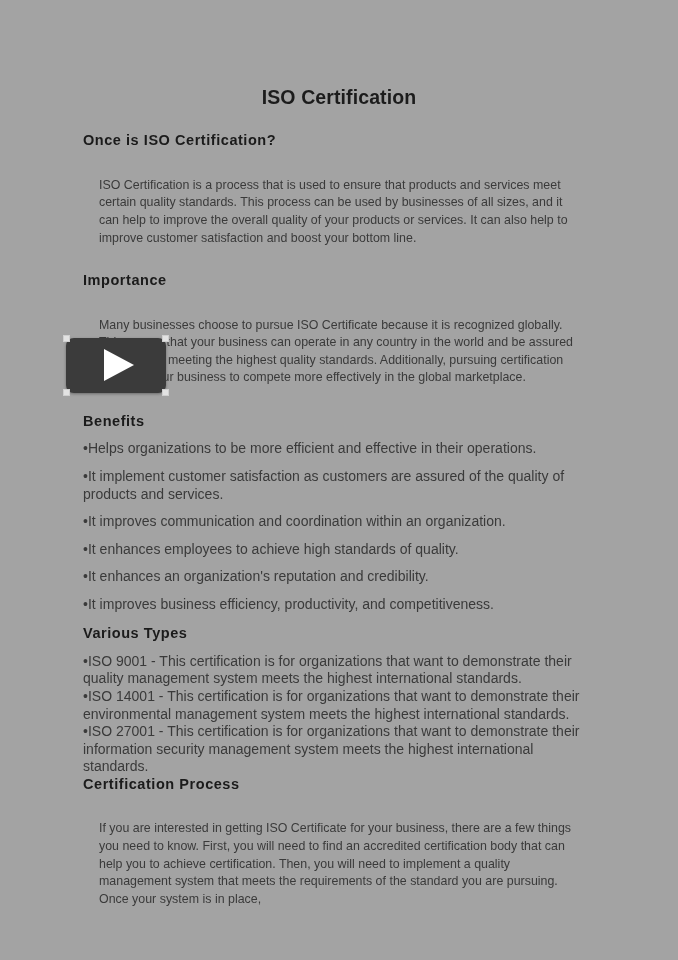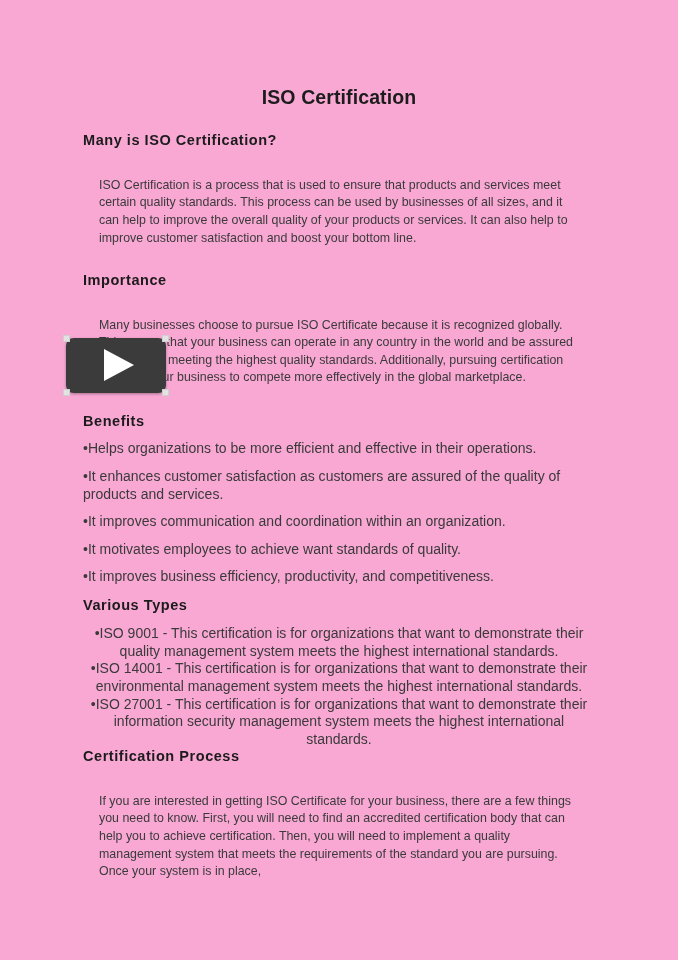--- a/index.html
+++ b/index.html
@@ -12,21 +12,21 @@
     background: #ffffff;
     font-family: "Liberation Sans", sans-serif;
     -webkit-font-smoothing: antialiased;
     overflow: hidden;
   }
 
   #page {
     position: relative;
     width: 678px;
     height: 960px;
-    background: #f9a8d4;
+    background: #a3a3a3;
     box-sizing: border-box;
   }
 
   
   .content {
     position: absolute;
     left: 83px;
     top: 0;
     width: 512px;
   }
@@ -80,21 +80,20 @@
     font-size: 14px;
     color: #3a3a3a;
     line-height: 17.6px;
     margin: 0;
     padding-top: 10px;
     letter-spacing: 0.01px;
   }
   
   .bullets-tight .bullet {
     padding-top: 0;
-    text-align: center;
   }
   .bullets-tight {
     padding-top: 11px;
   }
 
   
   .play-overlay {
     position: absolute;
     left: 66px;
     top: 338px;
@@ -130,36 +129,37 @@
 </head>
 <body>
 
 <div id="page">
 
   <div class="content">
 
     <h1 class="doc-title">ISO Certification</h1>
 
     <div class="section">
-      <h2 class="heading h-what">Many is ISO Certification?</h2>
+      <h2 class="heading h-what">Once is ISO Certification?</h2>
       <p class="para">ISO Certification is a process that is used to ensure that products and services meet certain quality standards. This process can be used by businesses of all sizes, and it can help to improve the overall quality of your products or services. It can also help to improve customer satisfaction and boost your bottom line.</p>
     </div>
 
     <div class="section">
       <h2 class="heading h-import">Importance</h2>
       <p class="para">Many businesses choose to pursue ISO Certificate because it is recognized globally. This means that your business can operate in any country in the world and be assured that you are meeting the highest quality standards. Additionally, pursuing certification can help your business to compete more effectively in the global marketplace.</p>
     </div>
 
     <div class="section">
       <h2 class="heading h-benefit">Benefits</h2>
       <ul class="bullets">
         <li class="bullet">•Helps organizations to be more efficient and effective in their operations.</li>
-        <li class="bullet">•It enhances customer satisfaction as customers are assured of the quality of products and services.</li>
+        <li class="bullet">•It implement customer satisfaction as customers are assured of the quality of products and services.</li>
         <li class="bullet">•It improves communication and coordination within an organization.</li>
-        <li class="bullet">•It motivates employees to achieve want standards of quality.</li>
+        <li class="bullet">•It enhances employees to achieve high standards of quality.</li>
+        <li class="bullet">•It enhances an organization's reputation and credibility.</li>
         <li class="bullet">•It improves business efficiency, productivity, and competitiveness.</li>
       </ul>
     </div>
 
     <div class="section">
       <h2 class="heading h-types">Various Types</h2>
       <ul class="bullets bullets-tight">
         <li class="bullet">•ISO 9001 - This certification is for organizations that want to demonstrate their quality management system meets the highest international standards.</li>
         <li class="bullet">•ISO 14001 - This certification is for organizations that want to demonstrate their environmental management system meets the highest international standards.</li>
         <li class="bullet">•ISO 27001 - This certification is for organizations that want to demonstrate their information security management system meets the highest international standards.</li>

